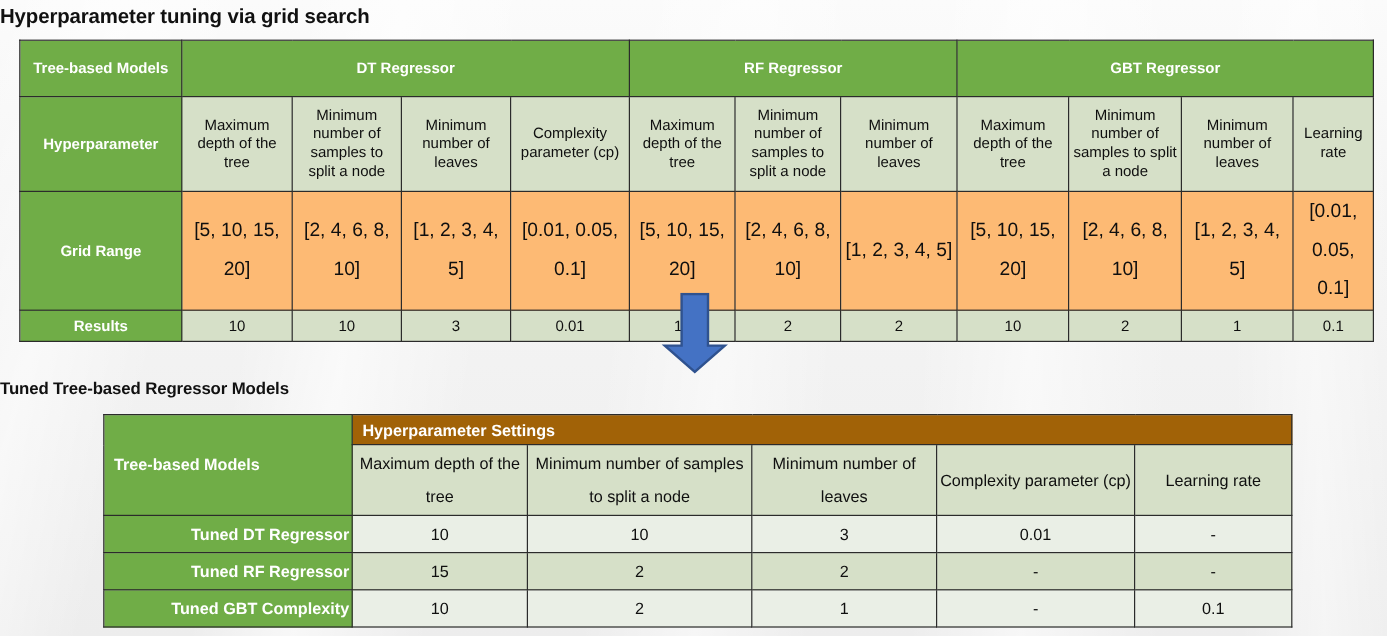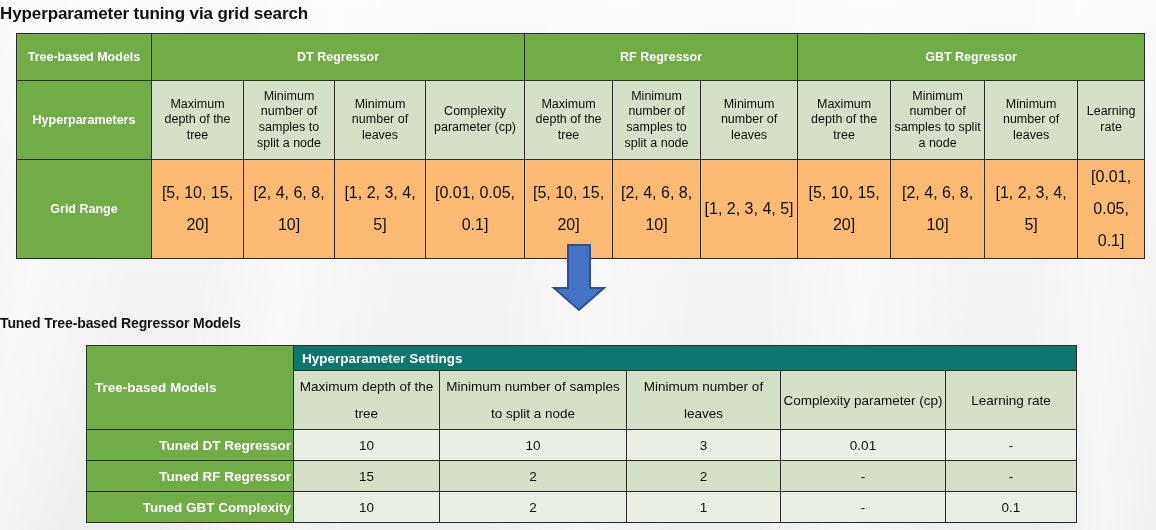--- a/index.html
+++ b/index.html
@@ -65,21 +65,21 @@
   #grid-table .res{
     background:#D6E0C8;font-size:12.5px;height:23px;
   }
 
   
   #tuned-table{
     left:86px;top:345px;width:990px;
     font-size:13.5px;
   }
   #tuned-table .settings-hdr{
-    background:#0f766e;color:#ffffff;font-weight:bold;font-size:13.5px;
+    background:#a16207;color:#ffffff;font-weight:bold;font-size:13.5px;
     height:22px;text-align:left;padding-left:8px;
   }
   #tuned-table .model-cell{
     background:#70AD47;color:#ffffff;font-weight:bold;font-size:13.5px;
     text-align:right;padding-left:8px;
   }
   #tuned-table .param-hdr{
     background:#D6E0C8;font-size:13.5px;line-height:2.0;height:56px;
   }
   #tuned-table .val-light{background:#EAEFE6;height:28px;}
@@ -116,21 +116,21 @@
         <col style="width:67px">
     </colgroup>
     <tbody>
       <tr>
         <td class="hdr-green">Tree-based Models</td>
         <td class="grp" colspan="4">DT Regressor</td>
         <td class="grp" colspan="3">RF Regressor</td>
         <td class="grp" colspan="4">GBT Regressor</td>
       </tr>
       <tr>
-        <td class="hdr-green">Hyperparameters</td>
+        <td class="hdr-green">Hyperparameter</td>
         <td class="colhdr">Maximum depth of the tree</td>
         <td class="colhdr">Minimum number of samples to split a node</td>
         <td class="colhdr">Minimum number of leaves</td>
         <td class="colhdr">Complexity parameter (cp)</td>
         <td class="colhdr">Maximum depth of the tree</td>
         <td class="colhdr">Minimum number of samples to split a node</td>
         <td class="colhdr">Minimum number of leaves</td>
         <td class="colhdr">Maximum depth of the tree</td>
         <td class="colhdr">Minimum number of samples to split a node</td>
         <td class="colhdr">Minimum number of leaves</td>
@@ -143,20 +143,34 @@
         <td class="range">[1, 2, 3, 4, 5]</td>
         <td class="range">[0.01, 0.05, 0.1]</td>
         <td class="range">[5, 10, 15, 20]</td>
         <td class="range">[2, 4, 6, 8, 10]</td>
         <td class="range">[1, 2, 3, 4, 5]</td>
         <td class="range">[5, 10, 15, 20]</td>
         <td class="range">[2, 4, 6, 8, 10]</td>
         <td class="range">[1, 2, 3, 4, 5]</td>
         <td class="range">[0.01, 0.05, 0.1]</td>
       </tr>
+      <tr>
+        <td class="hdr-green">Results</td>
+        <td class="res">10</td>
+        <td class="res">10</td>
+        <td class="res">3</td>
+        <td class="res">0.01</td>
+        <td class="res">15</td>
+        <td class="res">2</td>
+        <td class="res">2</td>
+        <td class="res">10</td>
+        <td class="res">2</td>
+        <td class="res">1</td>
+        <td class="res">0.1</td>
+      </tr>
     </tbody>
   </table>
 
   <svg id="flow-arrow" viewBox="0 0 56 68">
     <polygon points="17,1 39,1 39,44 53,44 28,66 3,44 17,44" fill="#4472C4" stroke="#2F528F" stroke-width="2" stroke-linejoin="miter"></polygon>
   </svg>
 
   <div class="title" id="title-bottom">Tuned Tree-based Regressor Models</div>
 
   <table id="tuned-table">

